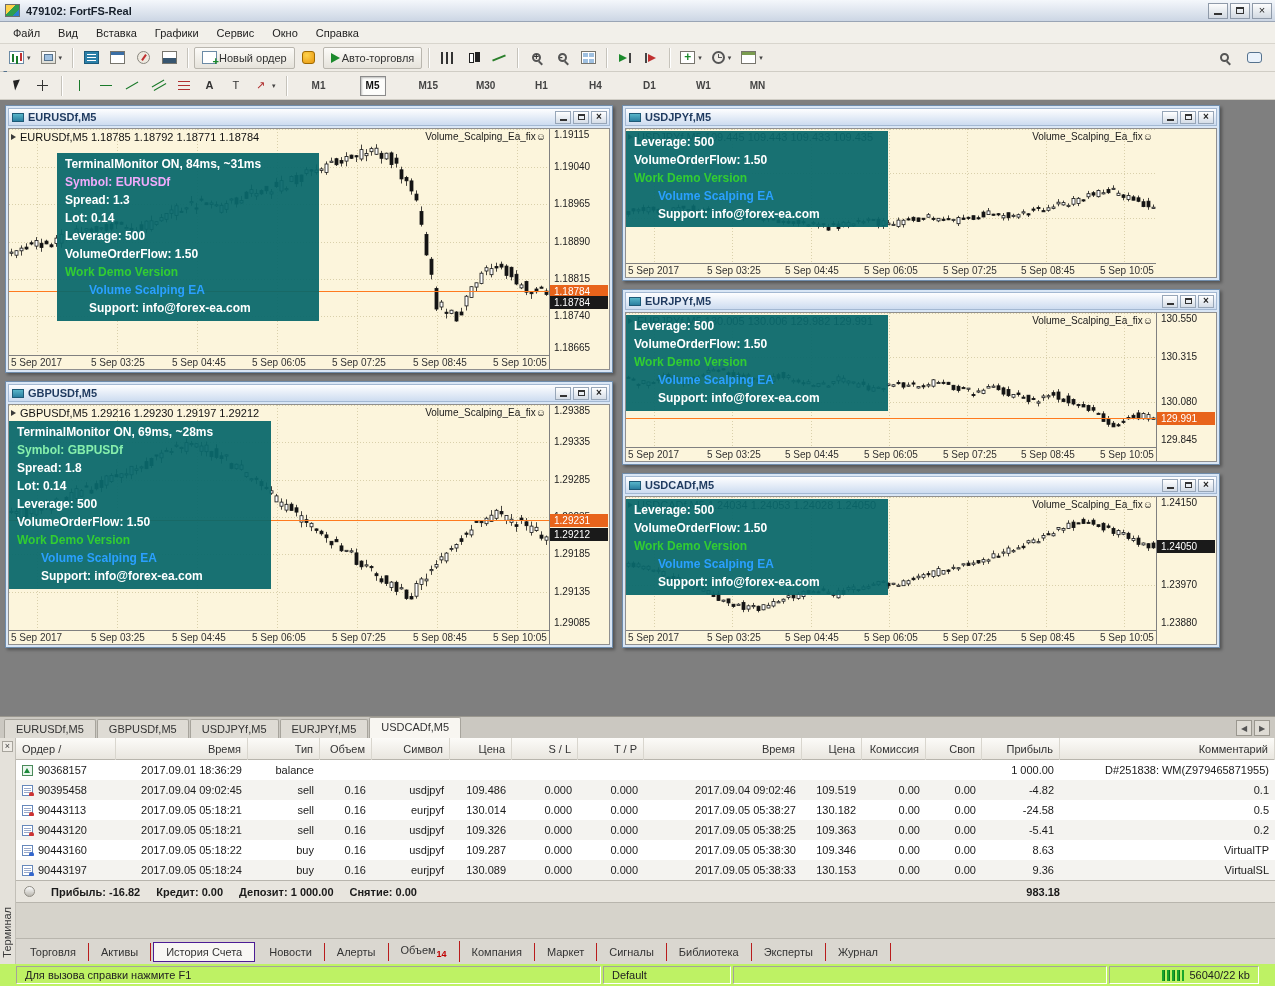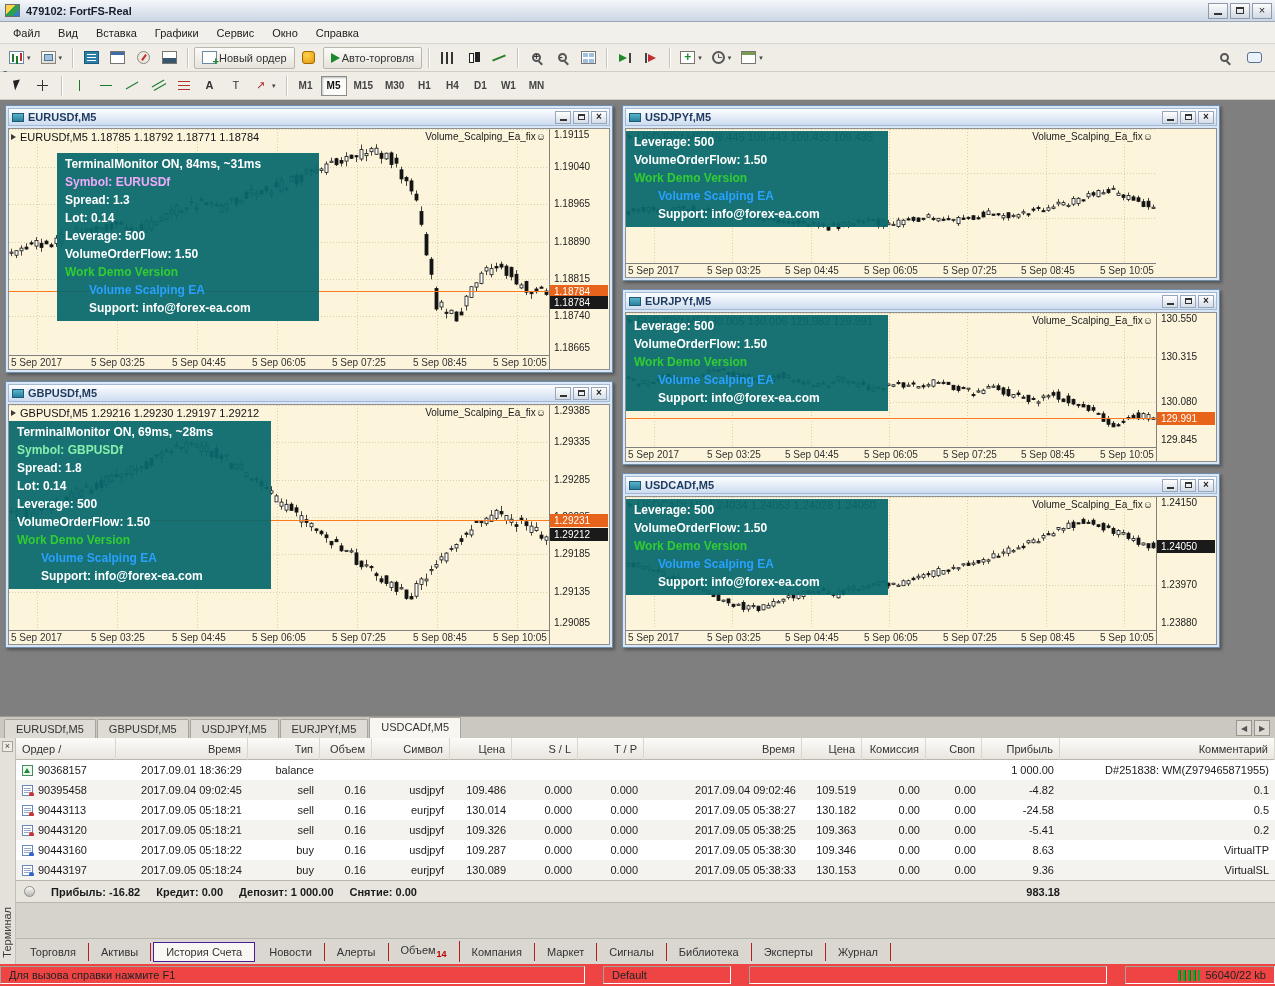--- a/index.html
+++ b/index.html
@@ -91,21 +91,21 @@
   .ic-hline::before { content:""; position:absolute; left:1px; top:6px; width:12px; height:1px; background:#1a7a2a; }
   .ic-trend::before { content:""; position:absolute; left:0; top:6px; width:14px; height:1px; background:#1a7a2a; transform:rotate(-30deg); }
   .ic-chan::before { content:""; position:absolute; left:0; top:4px; width:14px; height:1px; background:#1a7a2a; transform:rotate(-30deg); box-shadow:0 4px 0 #1a7a2a; }
   .ic-fibo::before { content:""; position:absolute; left:1px; top:2px; width:12px; height:1px; background:#b03030;
     box-shadow:0 4px 0 #b03030, 0 8px 0 #b03030; }
   .ic-textA::before { content:"A"; position:absolute; left:3px; top:0; font-size:11px; font-weight:bold; color:#333; }
   .ic-textT::before { content:"T"; position:absolute; left:4px; top:0; font-size:11px; color:#333; }
   .ic-arrows::before { content:"\2197"; position:absolute; left:2px; top:0; font-size:11px; color:#b03030; }
 
   .tfbtn { min-width:26px; height:20px; border:1px solid transparent; font-size:10px; font-weight:bold; color:#444;
-    display:inline-flex; align-items:center; justify-content:center; padding:0 4px; margin:0 1px; }
+    display:inline-flex; align-items:center; justify-content:center; padding:0 4px; margin:0 14px; }
   .tfbtn.active { background:#fdfdfb; border:1px solid #8b8b8b; box-shadow:inset 1px 1px 2px rgba(0,0,0,.25); color:#111; }
 
   
   .mdi { position:absolute; left:0; top:100px; width:1275px; height:616px; background:#7f7f7f; overflow:hidden; }
   .cw { position:absolute; background:#d9e6f5; border:1px solid #6f8cab; padding:2px; box-shadow:2px 2px 3px rgba(0,0,0,.35); }
   .cwt { height:18px; display:flex; align-items:center; background:linear-gradient(#fefeff,#cddcf0);
     border:1px solid #a3b8d2; padding:0 2px 0 3px; font-size:11px; font-weight:bold; color:#1f3a5f; }
   .cwt-ico { width:12px; height:9px; background:linear-gradient(#58b5c9,#2a7fa0); border:1px solid #1d5a77; margin-right:4px; }
   .cwt-title { white-space:nowrap; }
   .cwt-sp { flex:1; }
@@ -165,22 +165,22 @@
   .sico { width:11px; height:11px; border-radius:50%; background:linear-gradient(#fdfdfd,#b9b6ae); border:1px solid #8f8c84; }
   .stotal { position:absolute; left:966px; width:78px; text-align:right; }
   .tfiller { height:36px; background:#d6d3cb; border-top:1px solid #b8b5ad; }
 
   .bottom-tabs { position:absolute; left:16px; top:938px; width:1259px; height:26px; background:#dad7d0;
     border-top:1px solid #b8b5ad; display:flex; align-items:center; padding-left:2px; }
   .btab { padding:3px 12px; font-size:11px; color:#333; border-right:1px solid #b91c1c; white-space:nowrap; }
   .btab.active { background:#f8f7f4; border:1px solid #4c1d95; margin:0 2px; }
   .badge { color:#c00000; font-size:9px; vertical-align:sub; margin-left:1px; font-weight:bold; }
 
-  .statusbar { position:absolute; left:0; top:964px; width:1275px; height:22px; background:#ef4444;
-    display:flex; align-items:center; padding:0 0; gap:18px; }
+  .statusbar { position:absolute; left:0; top:964px; width:1275px; height:22px; background:#bef264;
+    display:flex; align-items:center; padding:0 16px; gap:2px; }
   .sseg { height:18px; border:1px solid; border-color:#a5a29a #ffffff #ffffff #a5a29a; padding:0 8px; font-size:11px;
     color:#222; display:flex; align-items:center; gap:5px; white-space:nowrap; overflow:hidden; }
   .sseg-help { width:585px; }
   .sseg-profile { width:128px; }
   .sseg-spacer { flex:1; }
   .sseg-traffic { width:150px; justify-content:flex-end; }
   .traffic-icon { width:22px; height:11px; flex:0 0 auto;
     background:repeating-linear-gradient(90deg,#17a52b 0 2px,#0c7a1e 2px 3px,rgba(0,0,0,0) 3px 5px); }
 </style>
 </head>

